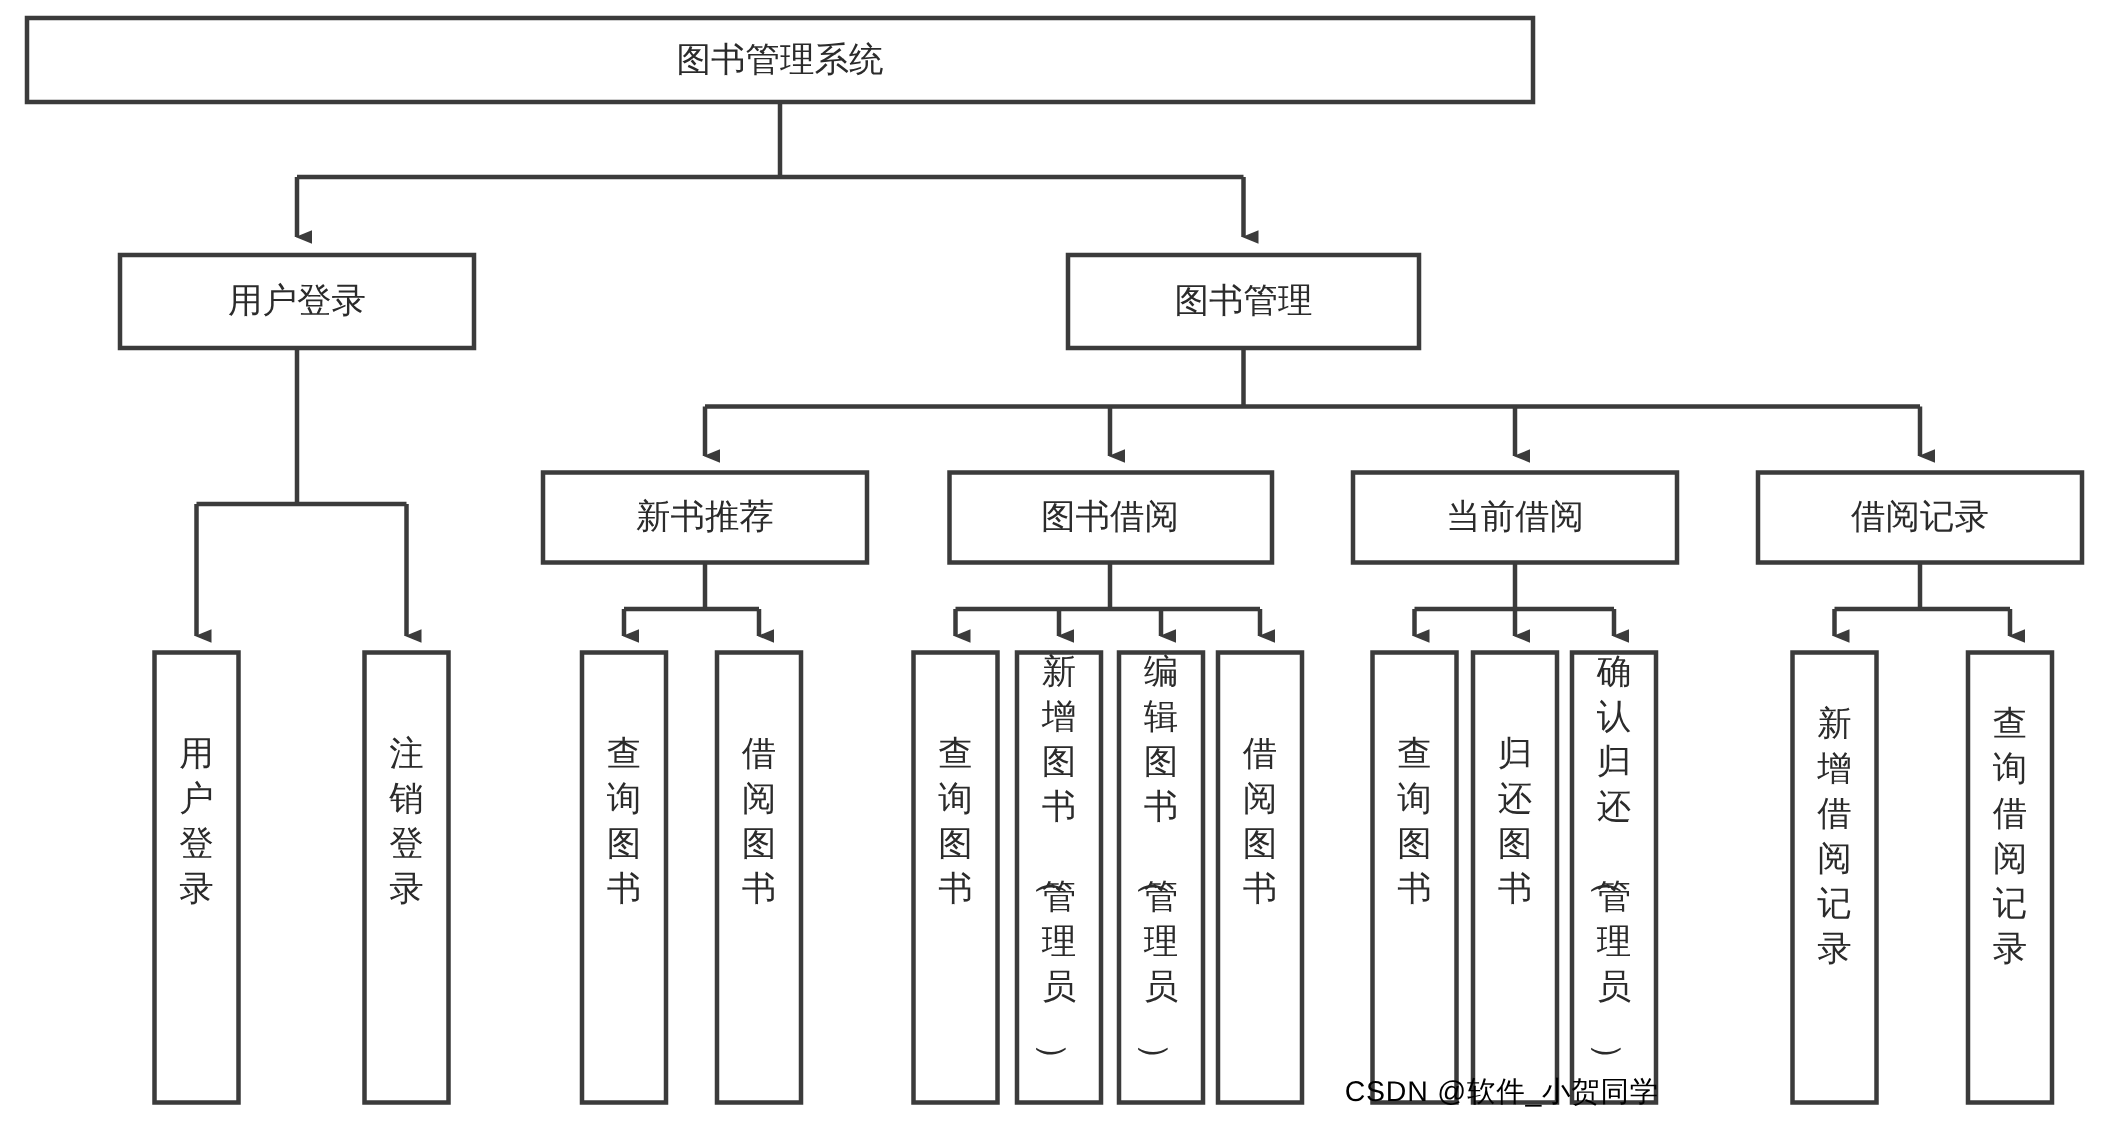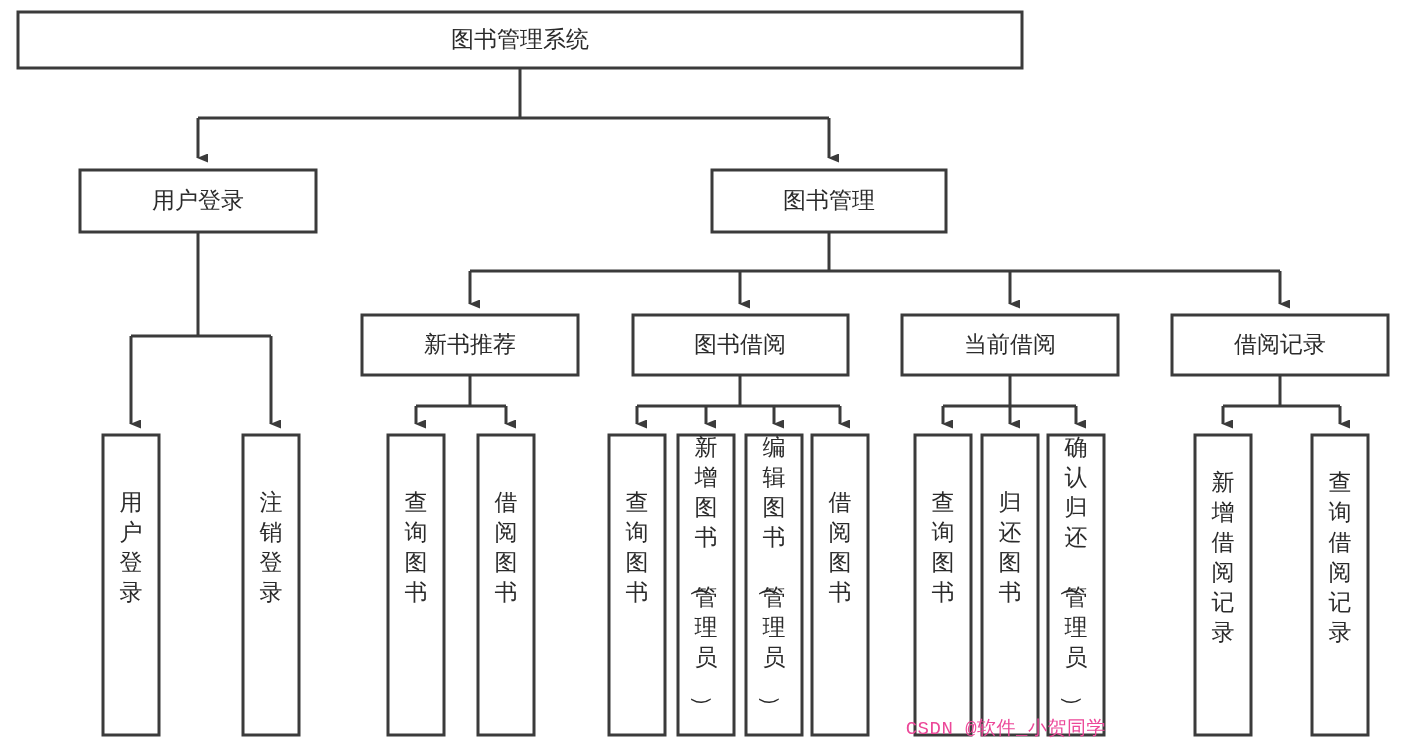--- a/index.html
+++ b/index.html
@@ -50,23 +50,23 @@
     fill: none;
   }
   .arrow-head {
     fill: #3b3b3b;
     stroke: none;
   }
   .watermark {
     position: absolute;
     right: 6px;
     bottom: 6px;
-    color: #ec4899;
+    color: #000000;
     font-size: 19px;
-    font-family: Liberation Mono, monospace;
+    font-family: Liberation Sans, sans-serif;
     white-space: nowrap;
     letter-spacing: 0.5px;
     pointer-events: none;
   }
 </style>
 </head>
 <body>
 
 <div id="diagram-root">
 

